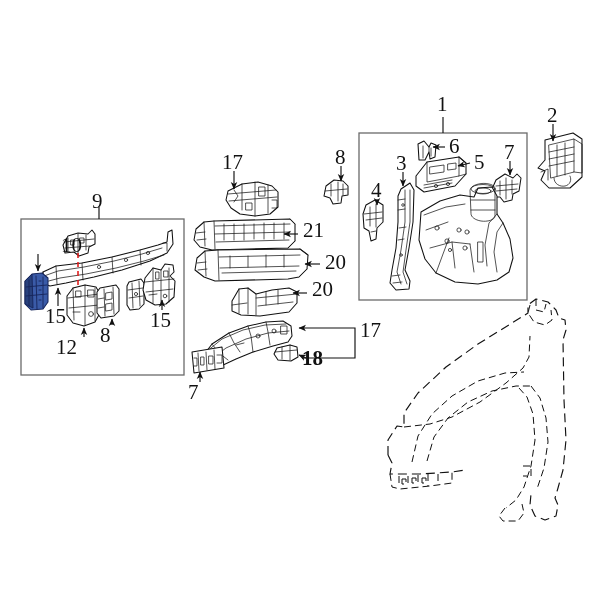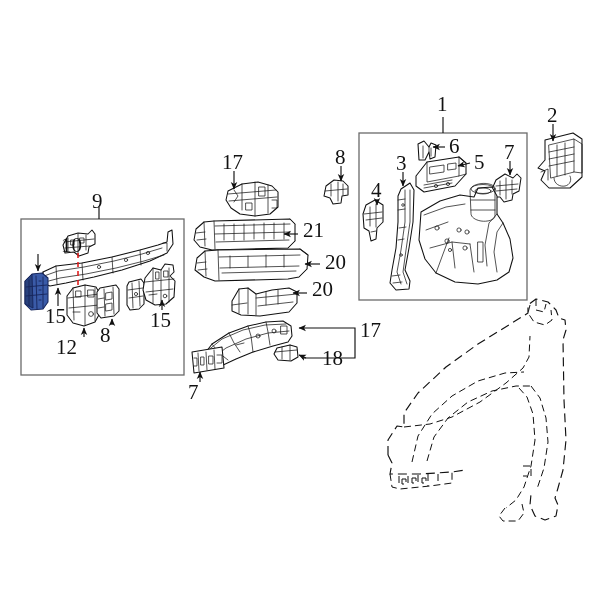--- a/index.html
+++ b/index.html
@@ -402,18 +402,18 @@
   <div class="callout" style="left:335px; top:147px;">8</div>
   <div class="callout" style="left:92px;  top:191px;">9</div>
   <div class="callout" style="left:25px;  top:235px;margin-left:36px;">10</div>
   <div class="callout" style="left:45px;  top:306px;">15</div>
   <div class="callout" style="left:56px;  top:337px;">12</div>
   <div class="callout" style="left:222px; top:152px;">17</div>
   <div class="callout" style="left:100px; top:325px;">8</div>
   <div class="callout" style="left:150px; top:310px;">15</div>
   <div class="callout" style="left:188px; top:382px;">7</div>
   <div class="callout" style="left:360px; top:320px;">17</div>
-  <div class="callout" style="left:322px; top:348px;">18</div>
+  <div class="callout" style="left:302px; top:348px;font-weight:bold;">18</div>
   <div class="callout" style="left:312px; top:279px;">20</div>
   <div class="callout" style="left:325px; top:252px;">20</div>
   <div class="callout" style="left:303px; top:220px;">21</div>
 
 </div>
 
 </body></html>

